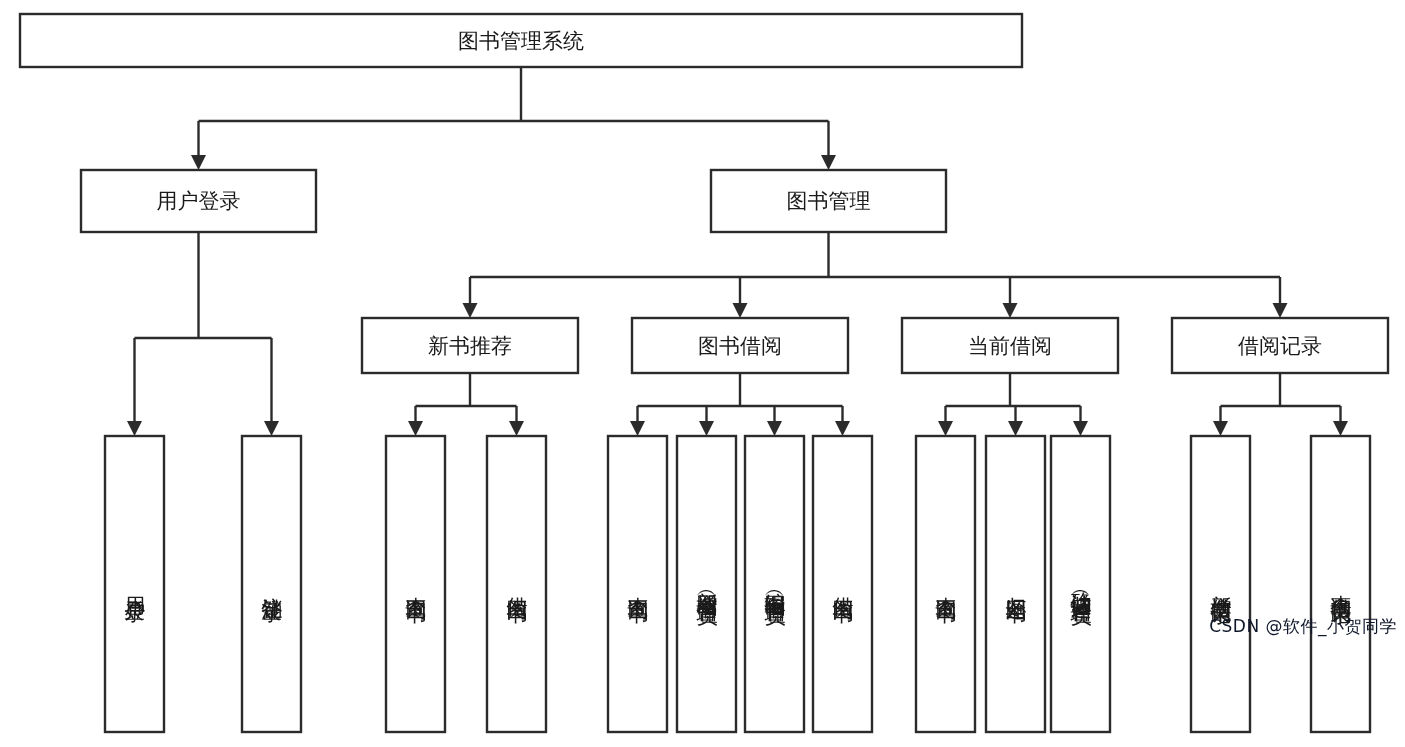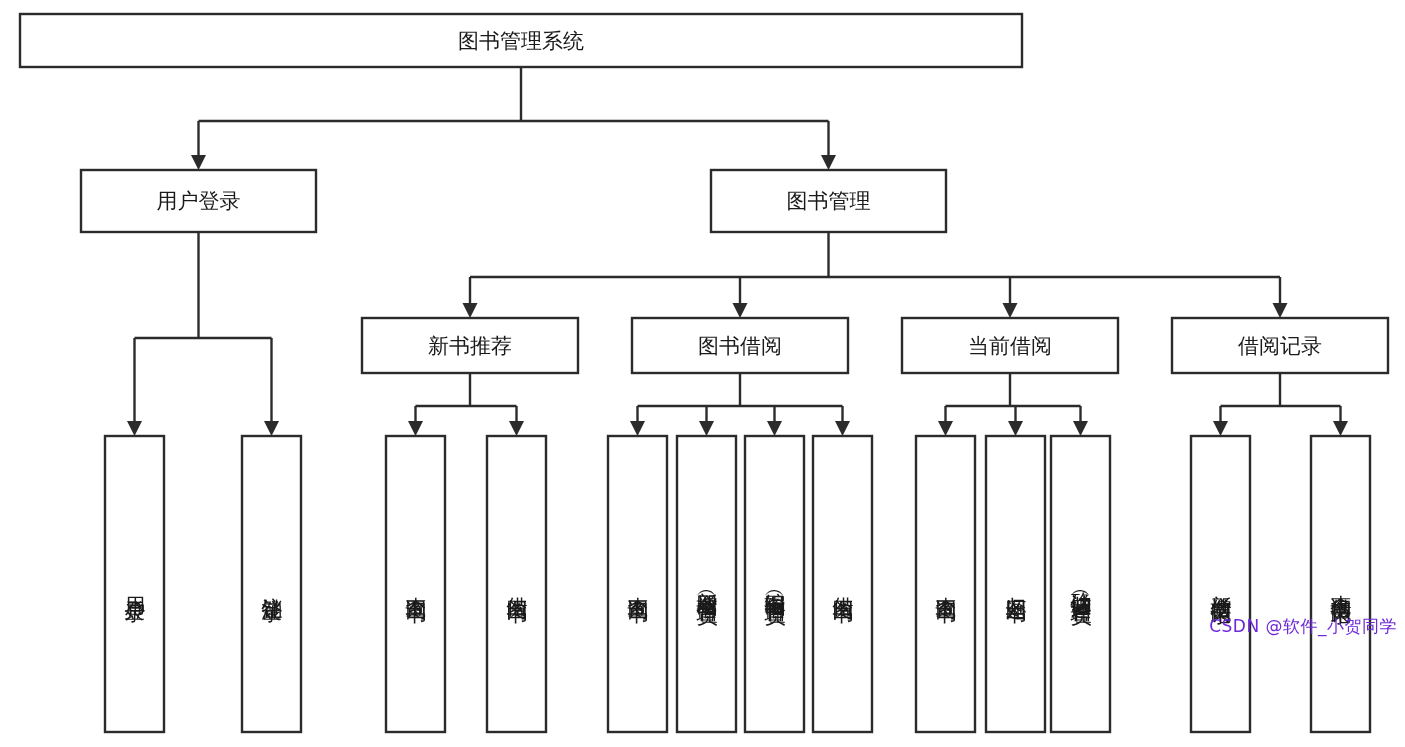--- a/index.html
+++ b/index.html
@@ -61,21 +61,21 @@
     white-space: pre;
     text-align: left;
     user-select: none;
   }
   .watermark {
     position: absolute;
     right: 8px;
     bottom: 4px;
     font-family: "DejaVu Sans", "Liberation Sans", sans-serif;
     font-size: 17px;
-    color: #6d28d9;
+    color: #0f172a;
     letter-spacing: 0.5px;
     white-space: nowrap;
   }
 </style>
 </head>
 <body>
 
 <div id="diagram-root">
 
   <svg id="flow" viewBox="0 0 1405 747" preserveAspectRatio="none" xmlns="http://www.w3.org/2000/svg">

